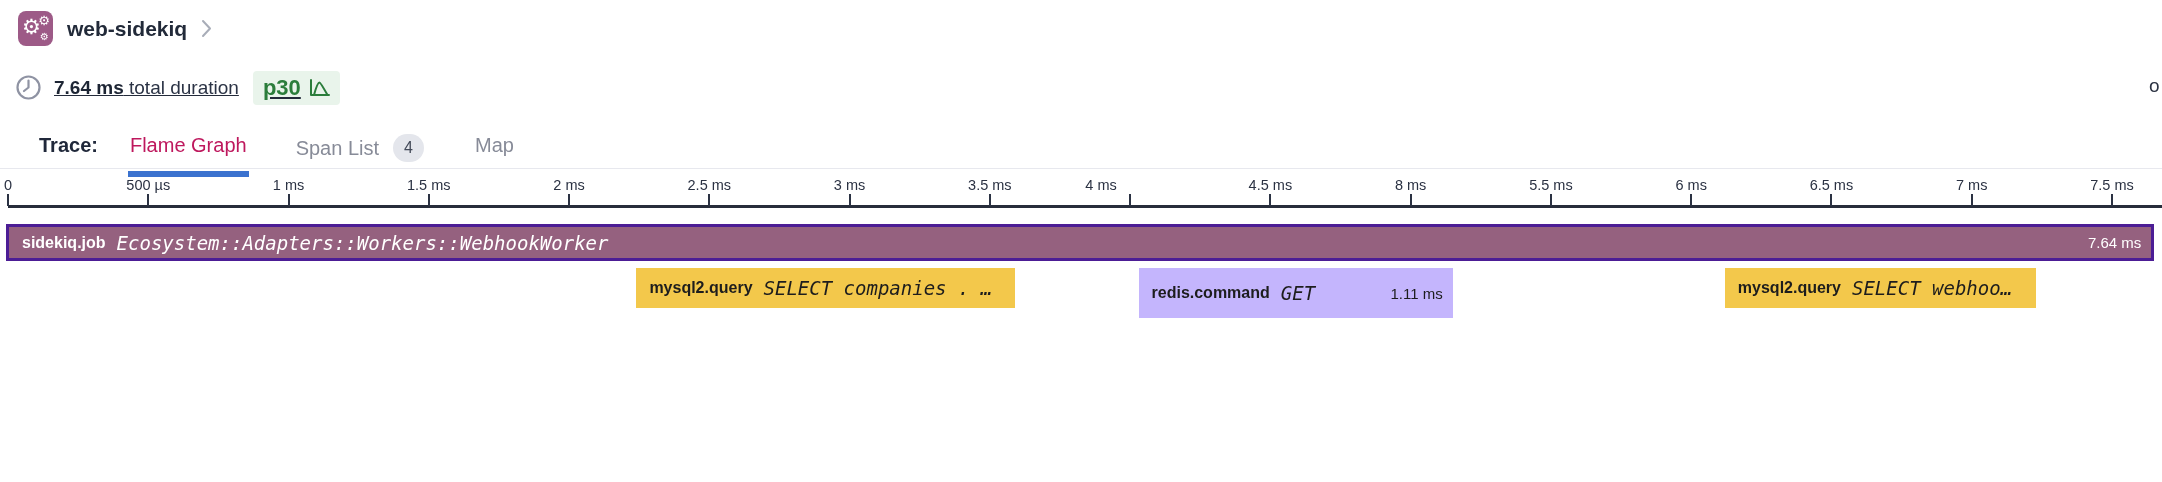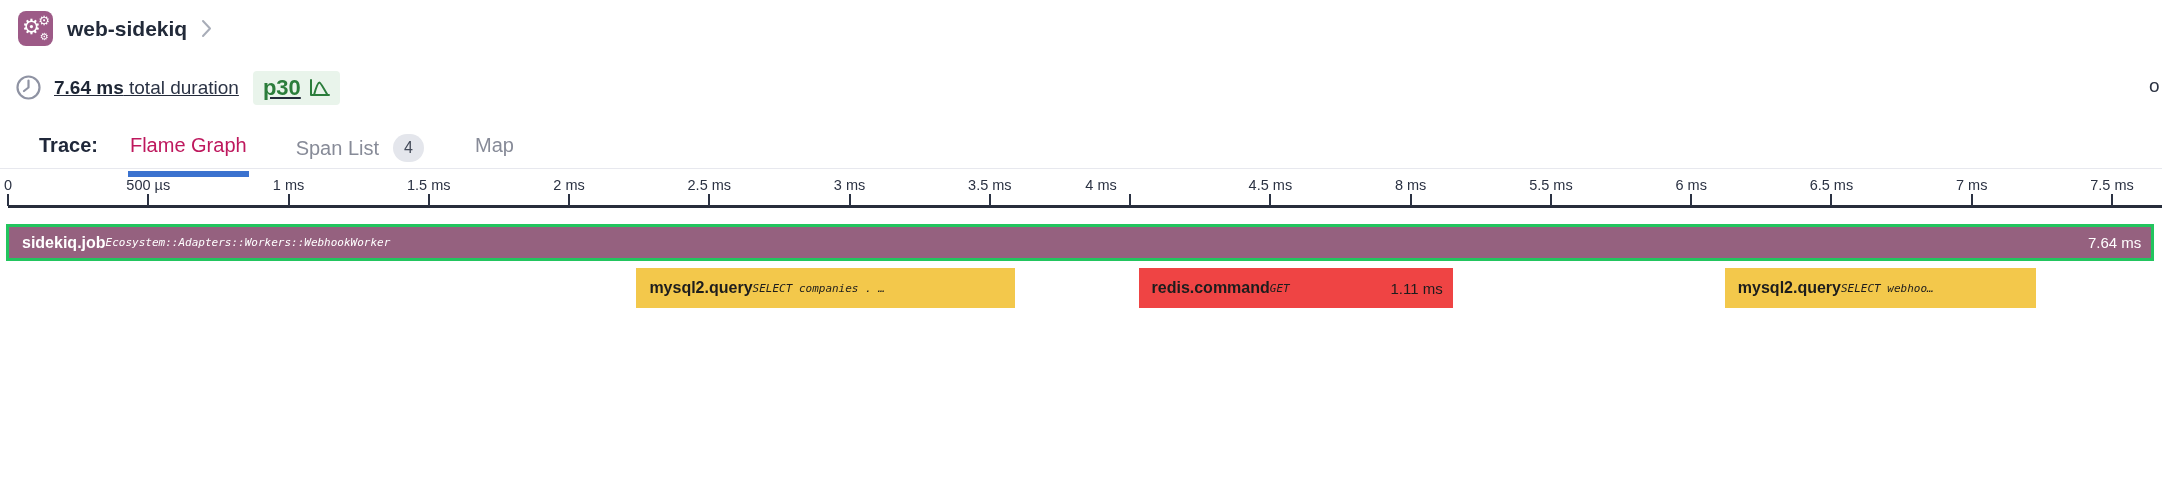--- a/index.html
+++ b/index.html
@@ -43,23 +43,23 @@
   .tabs-border { position:absolute; top:168px; left:0; width:2162px; height:1px; background:#e7e8ee; }
 
   
   .tick-label { position:absolute; top:177px; transform:translateX(-50%); font-size:14.5px; color:#2b3243; white-space:nowrap; }
   .tick-mark  { position:absolute; top:194px; width:2px; height:12px; background:#2b3243; }
   .ruler-baseline { position:absolute; top:205px; left:8px; right:0; height:3px; background:#272d3b; }
 
   
   .span-bar { position:absolute; display:flex; align-items:center; overflow:hidden;
     white-space:nowrap; box-sizing:border-box; cursor:pointer; }
-  .span-bar.selected { border:3px solid #22c55e; }
+  .span-bar.selected { border:3px solid #4c1d95; }
   .span-op   { font-weight:bold; font-size:16px; }
-  .span-desc { font-family:"DejaVu Sans Mono",monospace; font-style:italic; font-size:11px; }
+  .span-desc { font-family:"DejaVu Sans Mono",monospace; font-style:italic; font-size:19px; margin-left:11px; }
   .span-dur  { margin-left:auto; font-size:15px; padding-left:10px; }
 </style>
 </head>
 <body>
 
 <div class="breadcrumb">
   <div class="app-icon">
     <span class="gear-lg">⚙</span>
     <span class="gear-sm">⚙</span>
     <span class="gear-xs">⚙</span>
@@ -147,21 +147,21 @@
 <div id="flame">
     <div class="span-bar selected" style="left: 6px; width: 2148.25px; top: 224px; height: 37px; background: rgb(149, 97, 127); color: rgb(255, 255, 255); padding: 0px 10px 0px 13px;">
       <span class="span-op">sidekiq.job</span>
       <span class="span-desc">Ecosystem::Adapters::Workers::WebhookWorker</span>
       <span class="span-dur">7.64 ms</span>
     </div>
     <div class="span-bar" style="left: 636.387px; width: 378.715px; top: 268px; height: 40px; background: rgb(243, 200, 75); color: rgb(29, 29, 29); padding: 0px 10px 0px 13px;">
       <span class="span-op">mysql2.query</span>
       <span class="span-desc">SELECT companies . …</span>
     </div>
-    <div class="span-bar" style="left: 1138.54px; width: 314.194px; top: 268px; height: 40px; background: #ef4444; color: rgb(29, 29, 29); padding: 0px 10px 0px 13px;">
+    <div class="span-bar" style="left: 1138.54px; width: 314.194px; top: 268px; height: 50px; background: #c4b5fd; color: rgb(29, 29, 29); padding: 0px 10px 0px 13px;">
       <span class="span-op">redis.command</span>
       <span class="span-desc">GET</span>
       <span class="span-dur">1.11 ms</span>
     </div>
     <div class="span-bar" style="left: 1724.84px; width: 311.388px; top: 268px; height: 40px; background: rgb(243, 200, 75); color: rgb(29, 29, 29); padding: 0px 10px 0px 13px;">
       <span class="span-op">mysql2.query</span>
       <span class="span-desc">SELECT webhoo…</span>
     </div>
   </div>
 

